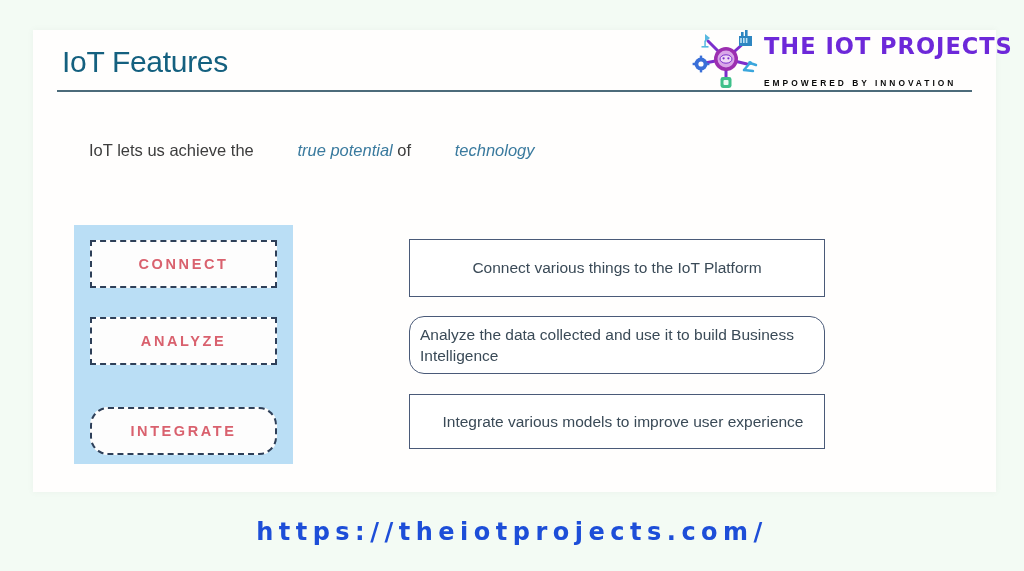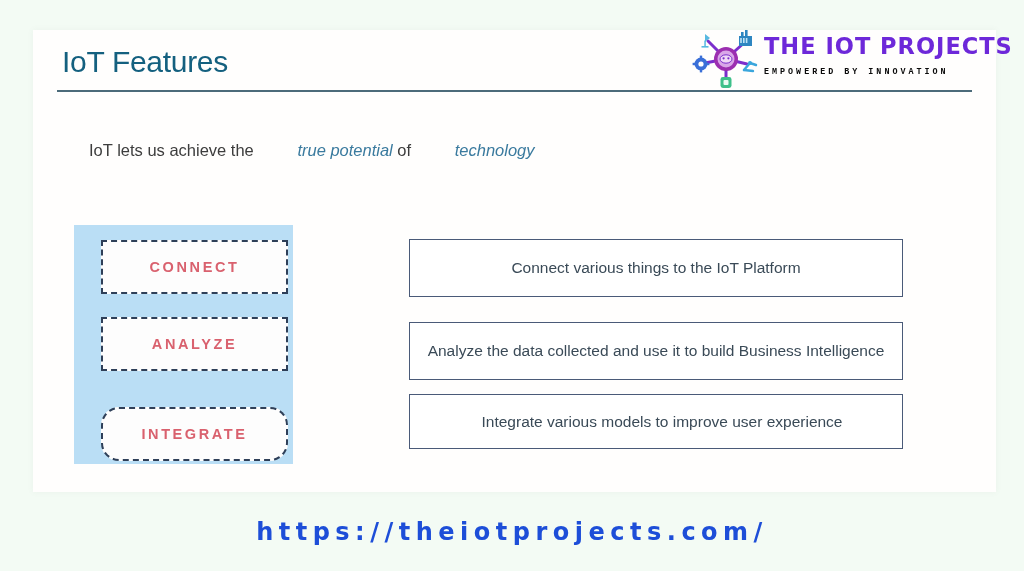--- a/index.html
+++ b/index.html
@@ -69,26 +69,26 @@
   .logo-title {
     font-family: "DejaVu Sans", sans-serif;
     font-size: 22.5px;
     font-weight: bold;
     color: #6d28d9;
     letter-spacing: 1.0px;
     line-height: 1;
     white-space: nowrap;
   }
   .logo-tagline {
-    font-family: Liberation Mono, monospace;
+    font-family: Liberation Sans, sans-serif;
     font-size: 8.4px;
     font-weight: bold;
     color: #0b0b0b;
     letter-spacing: 3.0px;
-    margin-top: 9px;
+    margin-top: 20px;
     white-space: nowrap;
   }
 
   
   .subtitle {
     position: absolute;
     left: 56px;
     top: 111px;
     font-size: 16.5px;
     color: #3d3d3d;
@@ -106,54 +106,53 @@
     left: 41px;
     top: 195px;
     width: 219px;
     height: 239px;
     background: #badef5;
   }
   .keyword-box {
     position: absolute;
     left: 16px;
     width: 187px;
-    height: 54px;
+    height: 48px;
     background: #fdfdfd;
     border: 2px dashed #2e3f58;
     box-sizing: border-box;
     display: flex;
     align-items: center;
     justify-content: center;
-    margin-left: 11px;
   }
   .keyword-box.k0 { top: 15px; }
   .keyword-box.k1 { top: 92px; }
   .keyword-box.k2 { top: 182px; border-radius: 18px; }
   .keyword-label {
     font-size: 14.5px;
     font-weight: bold;
     color: #d9616e;
     letter-spacing: 2.6px;
   }
 
   
   .desc-box {
     position: absolute;
     left: 376px;
-    width: 494px;
+    width: 416px;
     border: 1.5px solid #4a5a78;
     box-sizing: border-box;
     background: #ffffff;
     display: flex;
     align-items: center;
     justify-content: center;
-    text-align: right;
+    text-align: left;
   }
   .desc-box.d0 { top: 209px; height: 58px; }
-  .desc-box.d1 { top: 292px; height: 58px; }
+  .desc-box.d1 { top: 286px; height: 58px; border-radius: 15px; }
   .desc-box.d2 { top: 364px; height: 55px; padding-left: 12px; }
   .desc-text {
     font-size: 15.5px;
     color: #3a4a57;
     line-height: 1.38;
     padding: 0 10px;
   }
 
   
   .footer-url {

